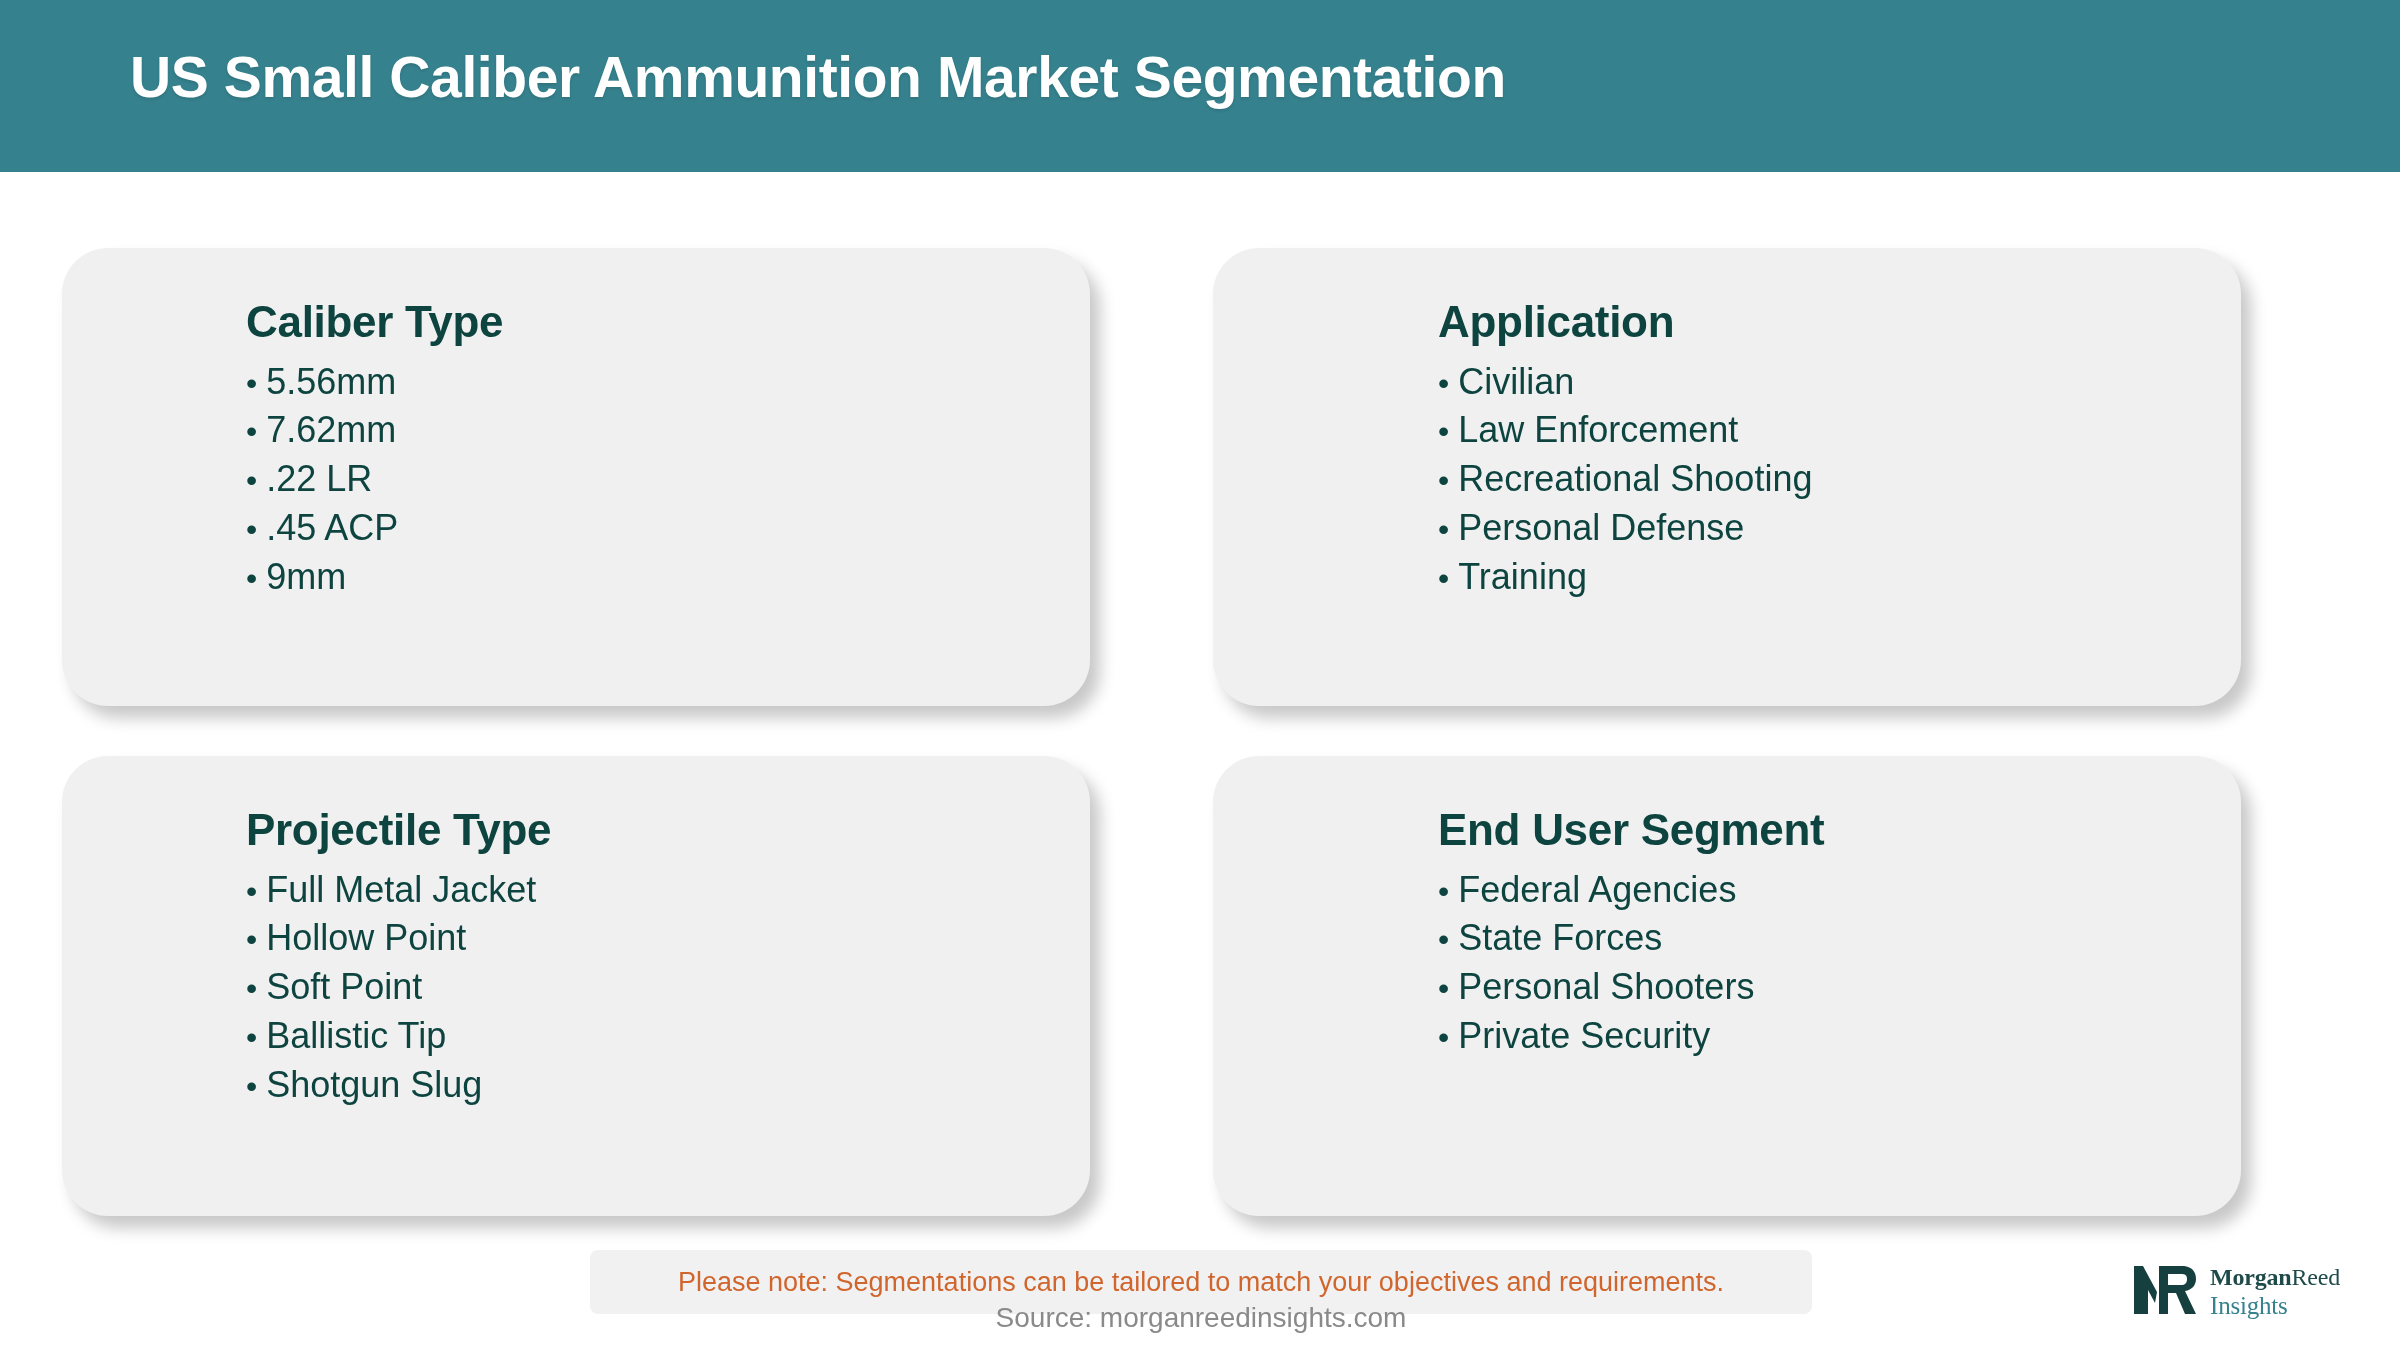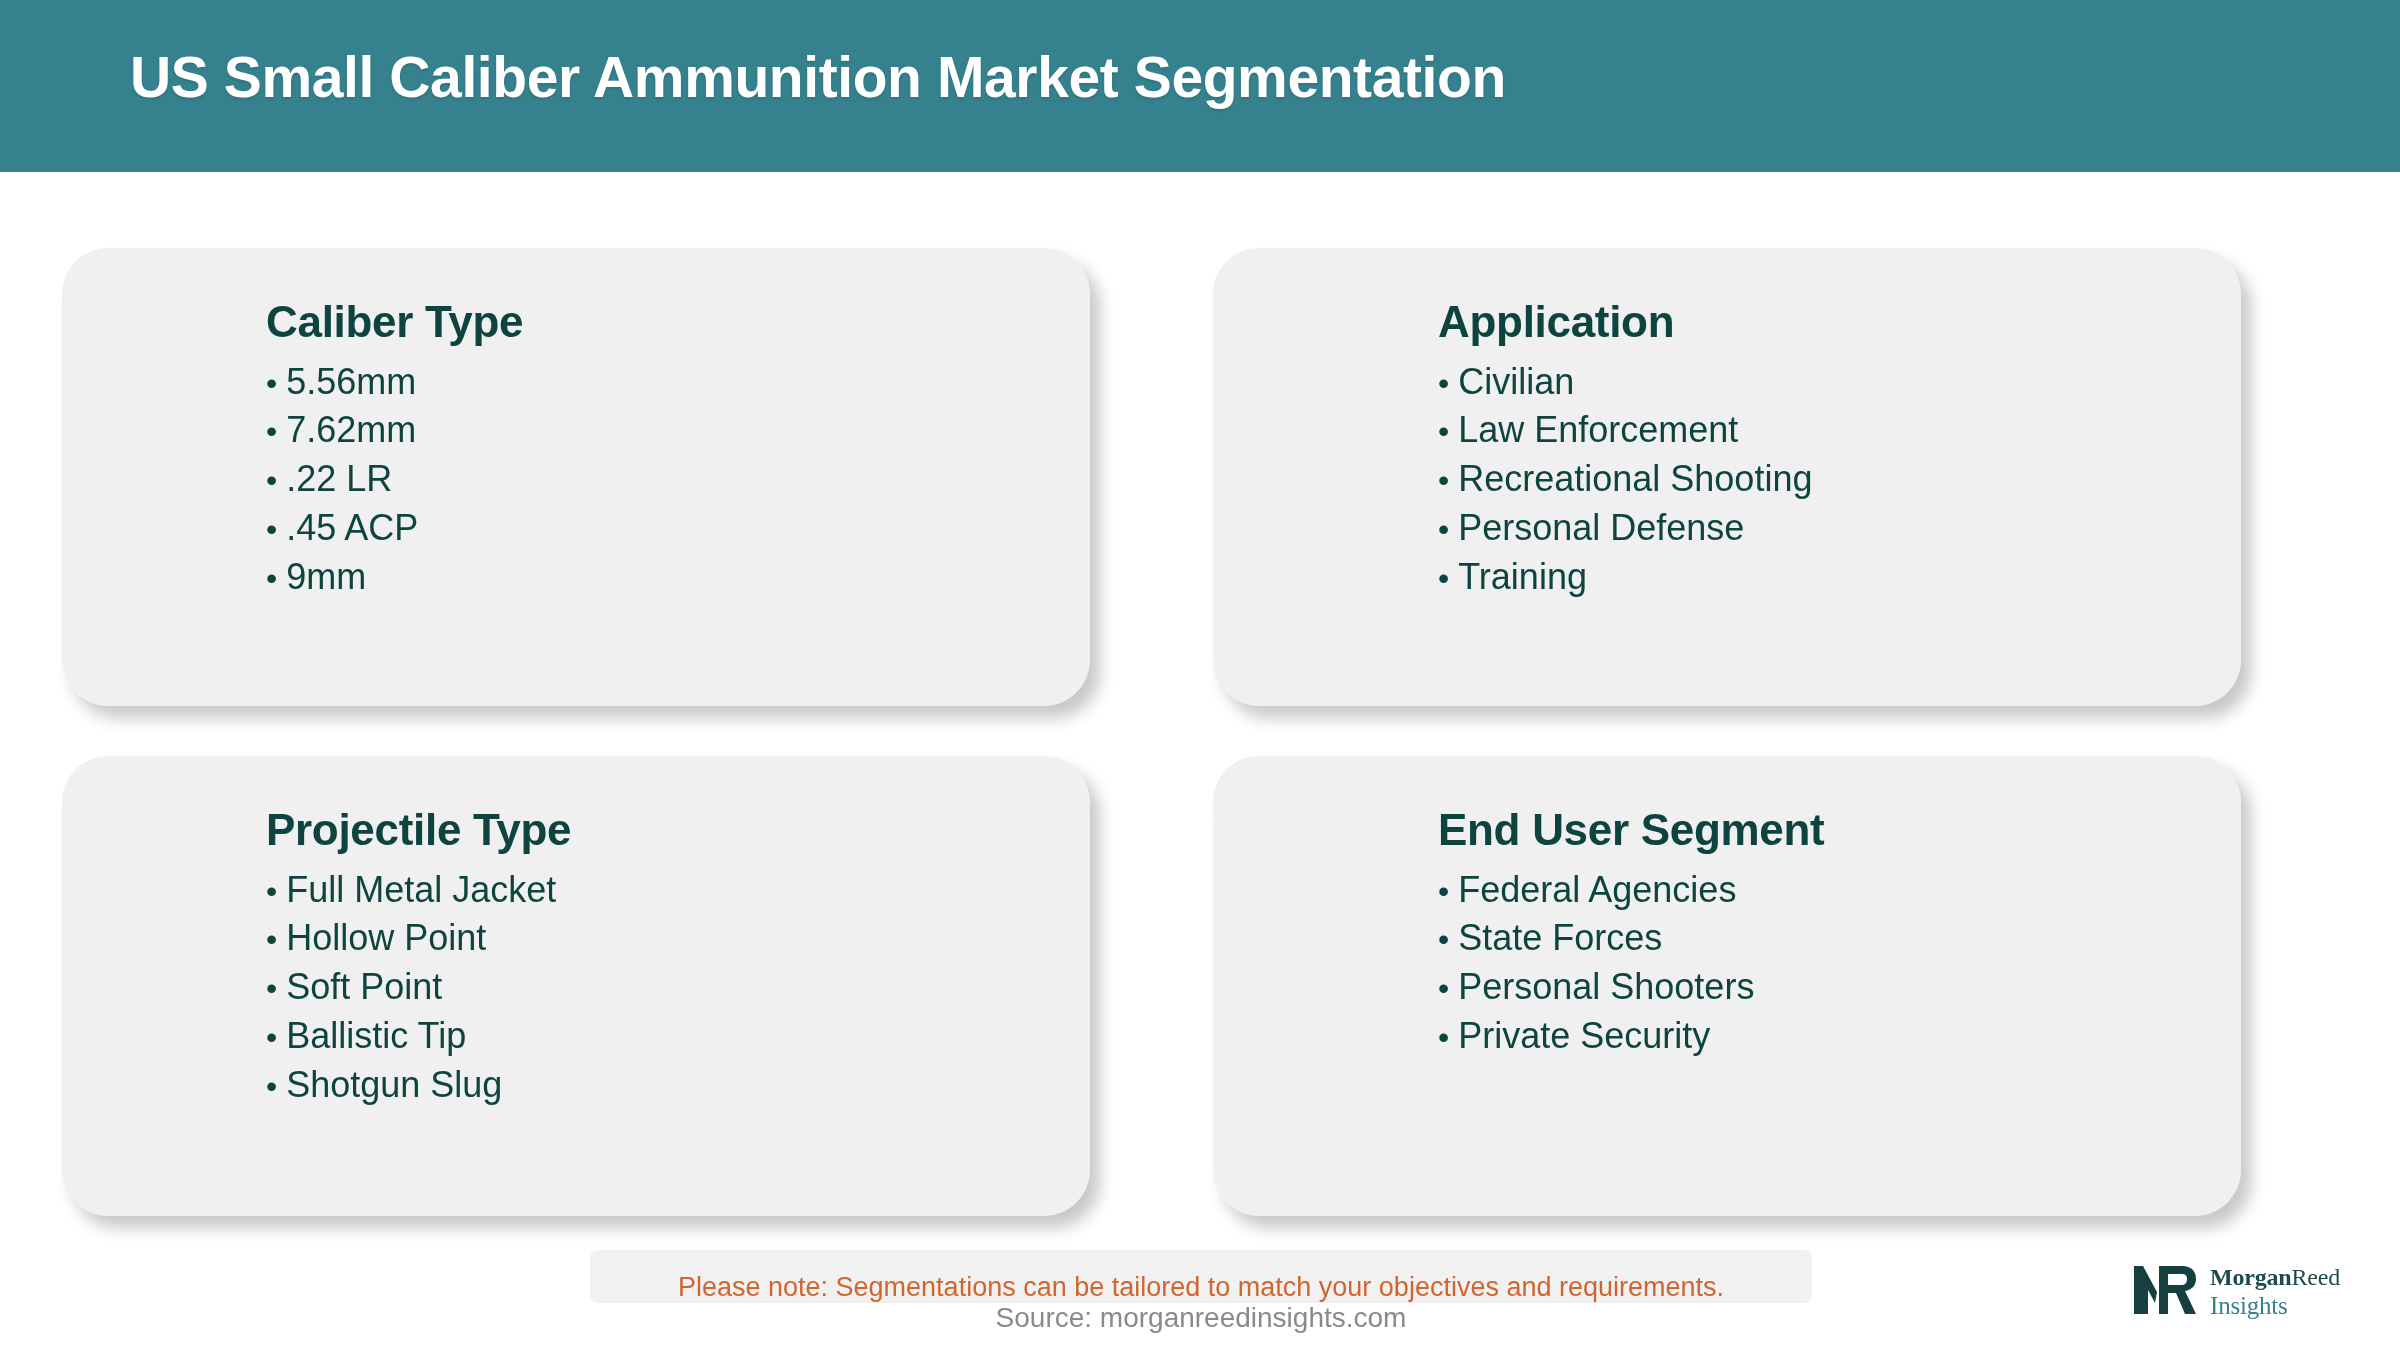--- a/index.html
+++ b/index.html
@@ -51,21 +51,21 @@
     box-sizing: border-box;
   }
   .card.col-left  { left: 62px;   width: 1028px; }
   .card.col-right { left: 1213px; width: 1028px; }
   .card.row-top    { top: 0px;   height: 458px; }
   .card.row-bottom { top: 508px; height: 460px; }
 
   .card-inner {
     position: absolute;
     top: 50px;
-    left: 204px;
+    left: 184px;
     right: 40px;
   }
   .card.col-right .card-inner { left: 225px; }
 
   .card-title {
     font-size: 44px;
     font-weight: 700;
     color: #0E4440;
     letter-spacing: -0.3px;
     margin: 0 0 12px 0;
@@ -93,25 +93,25 @@
     font-size: 32px;
     line-height: 1;
   }
 
   
   .note-box {
     position: absolute;
     left: 590px;
     top: 1250px;
     width: 1222px;
-    height: 53px;
+    height: 64px;
     background: #F1F1F1;
     border-radius: 8px;
     display: flex;
-    align-items: flex-end;
+    align-items: center;
     justify-content: center;
     box-sizing: border-box;
   }
   .note-text {
     font-size: 27px;
     color: #D0662E;
     font-weight: 400;
     white-space: nowrap;
   }
   .source-text {

